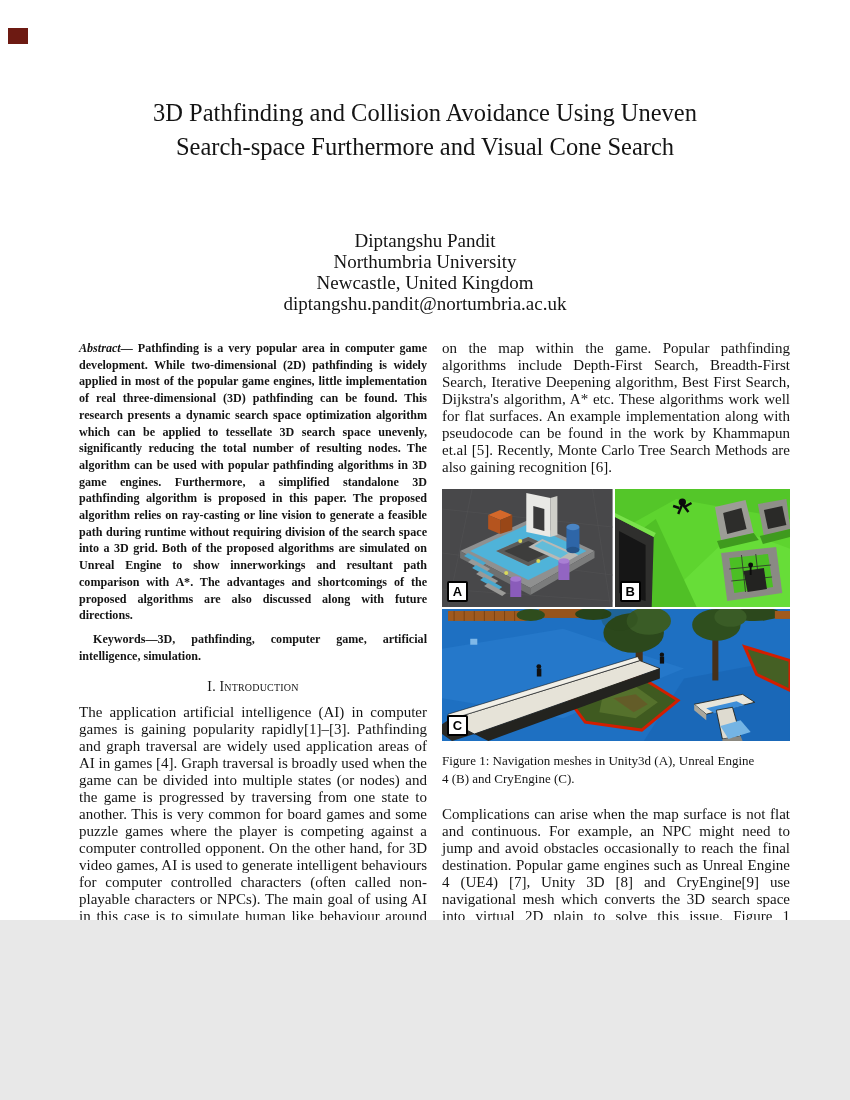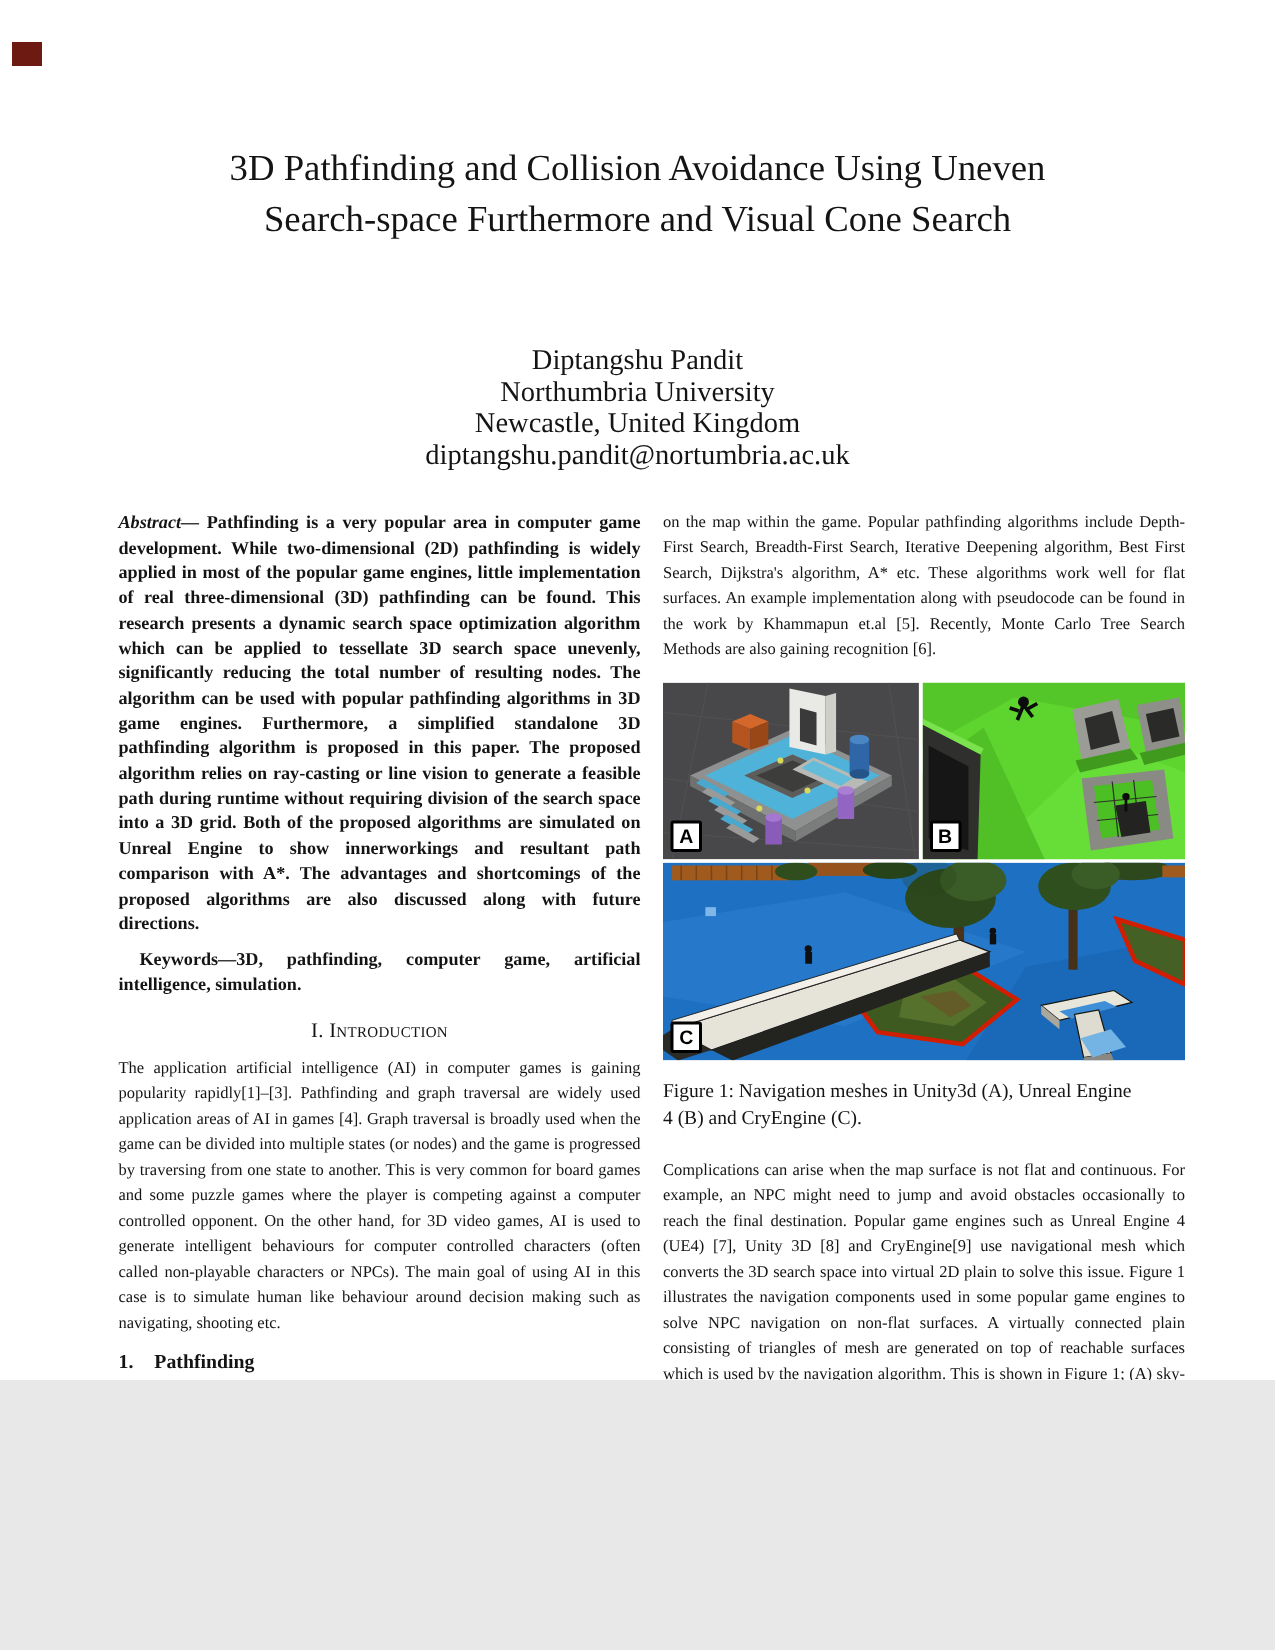--- a/index.html
+++ b/index.html
@@ -19,21 +19,21 @@
   .author-block .a-line { display:block; font-size:19px; line-height:21px; }
 
   .columns {
     position:absolute; top:340px; left:67px; width:711px;
     display:flex; gap:15px;margin-left:12px;
   }
   .col { width:348px; }
 
   p { margin:0; }
   .justify { text-align:justify; }
-  .body-text { font-size:11px; line-height:17px; }
+  .body-text { font-size:15px; line-height:17px; }
 
   .abstract { font-size:12.1px; line-height:16.7px; font-weight:bold; }
   .abstract .abs-label { font-style:italic; font-weight:bold; }
   .keywords {
     margin-top:7px; font-size:12.1px; line-height:16.7px;
     font-weight:bold; text-indent:14px;
   }
   .section-heading {
     margin-top:15px; text-align:center; font-size:13.8px;
     font-variant:small-caps; letter-spacing:0.2px;

